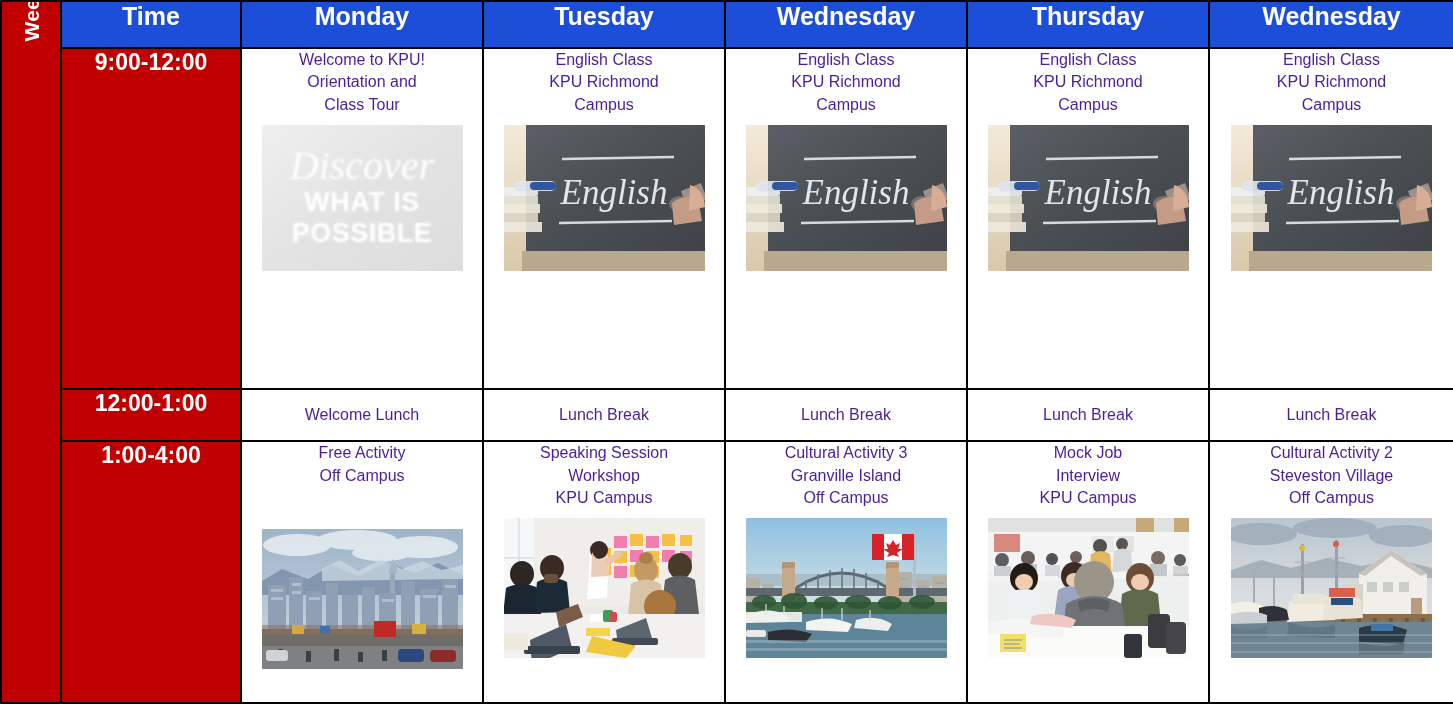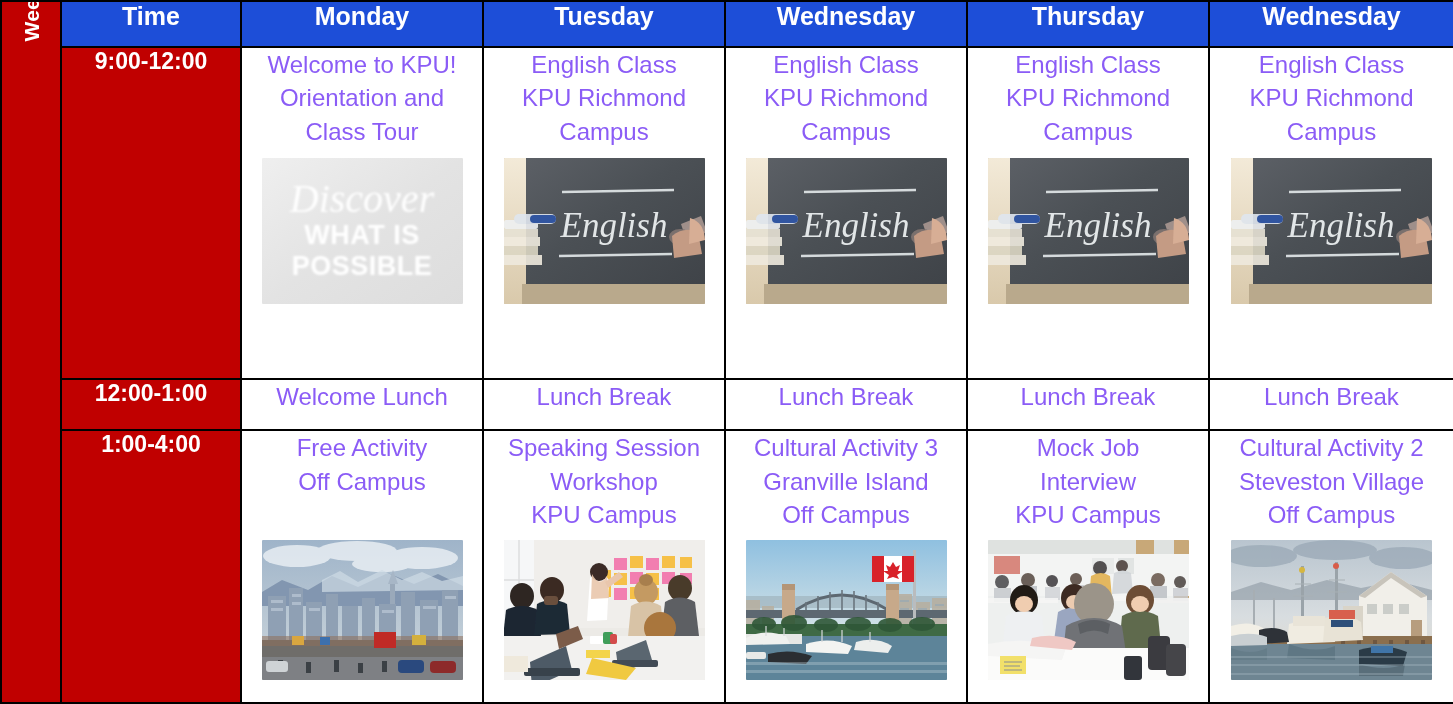--- a/index.html
+++ b/index.html
@@ -84,33 +84,33 @@
   }
 
   
   .day-cell {
     background: #ffffff;
     text-align: center;
     vertical-align: top;
     padding-top: 7px;
   }
   .cell-lines {
-    font-size: 24px;
+    font-size: 16px;
     line-height: 1.41;
-    color: #8b5cf6;
+    color: #4c1d95;
     padding: 0 4px;
   }
   .cell-lines .ln { display: block; white-space: nowrap; }
 
   .lunch-cell {
     text-align: center;
     vertical-align: middle;
     background: #ffffff;
   }
-  .lunch-cell .cell-lines { padding-top: 0; }
+  .lunch-cell .cell-lines { padding-top: 0; margin-top: 14px; }
 
   
   .thumb-wrap {
     display: flex;
     justify-content: center;
     margin-top: 9px;
   }
   .thumb {
     position: relative;
     overflow: hidden;

